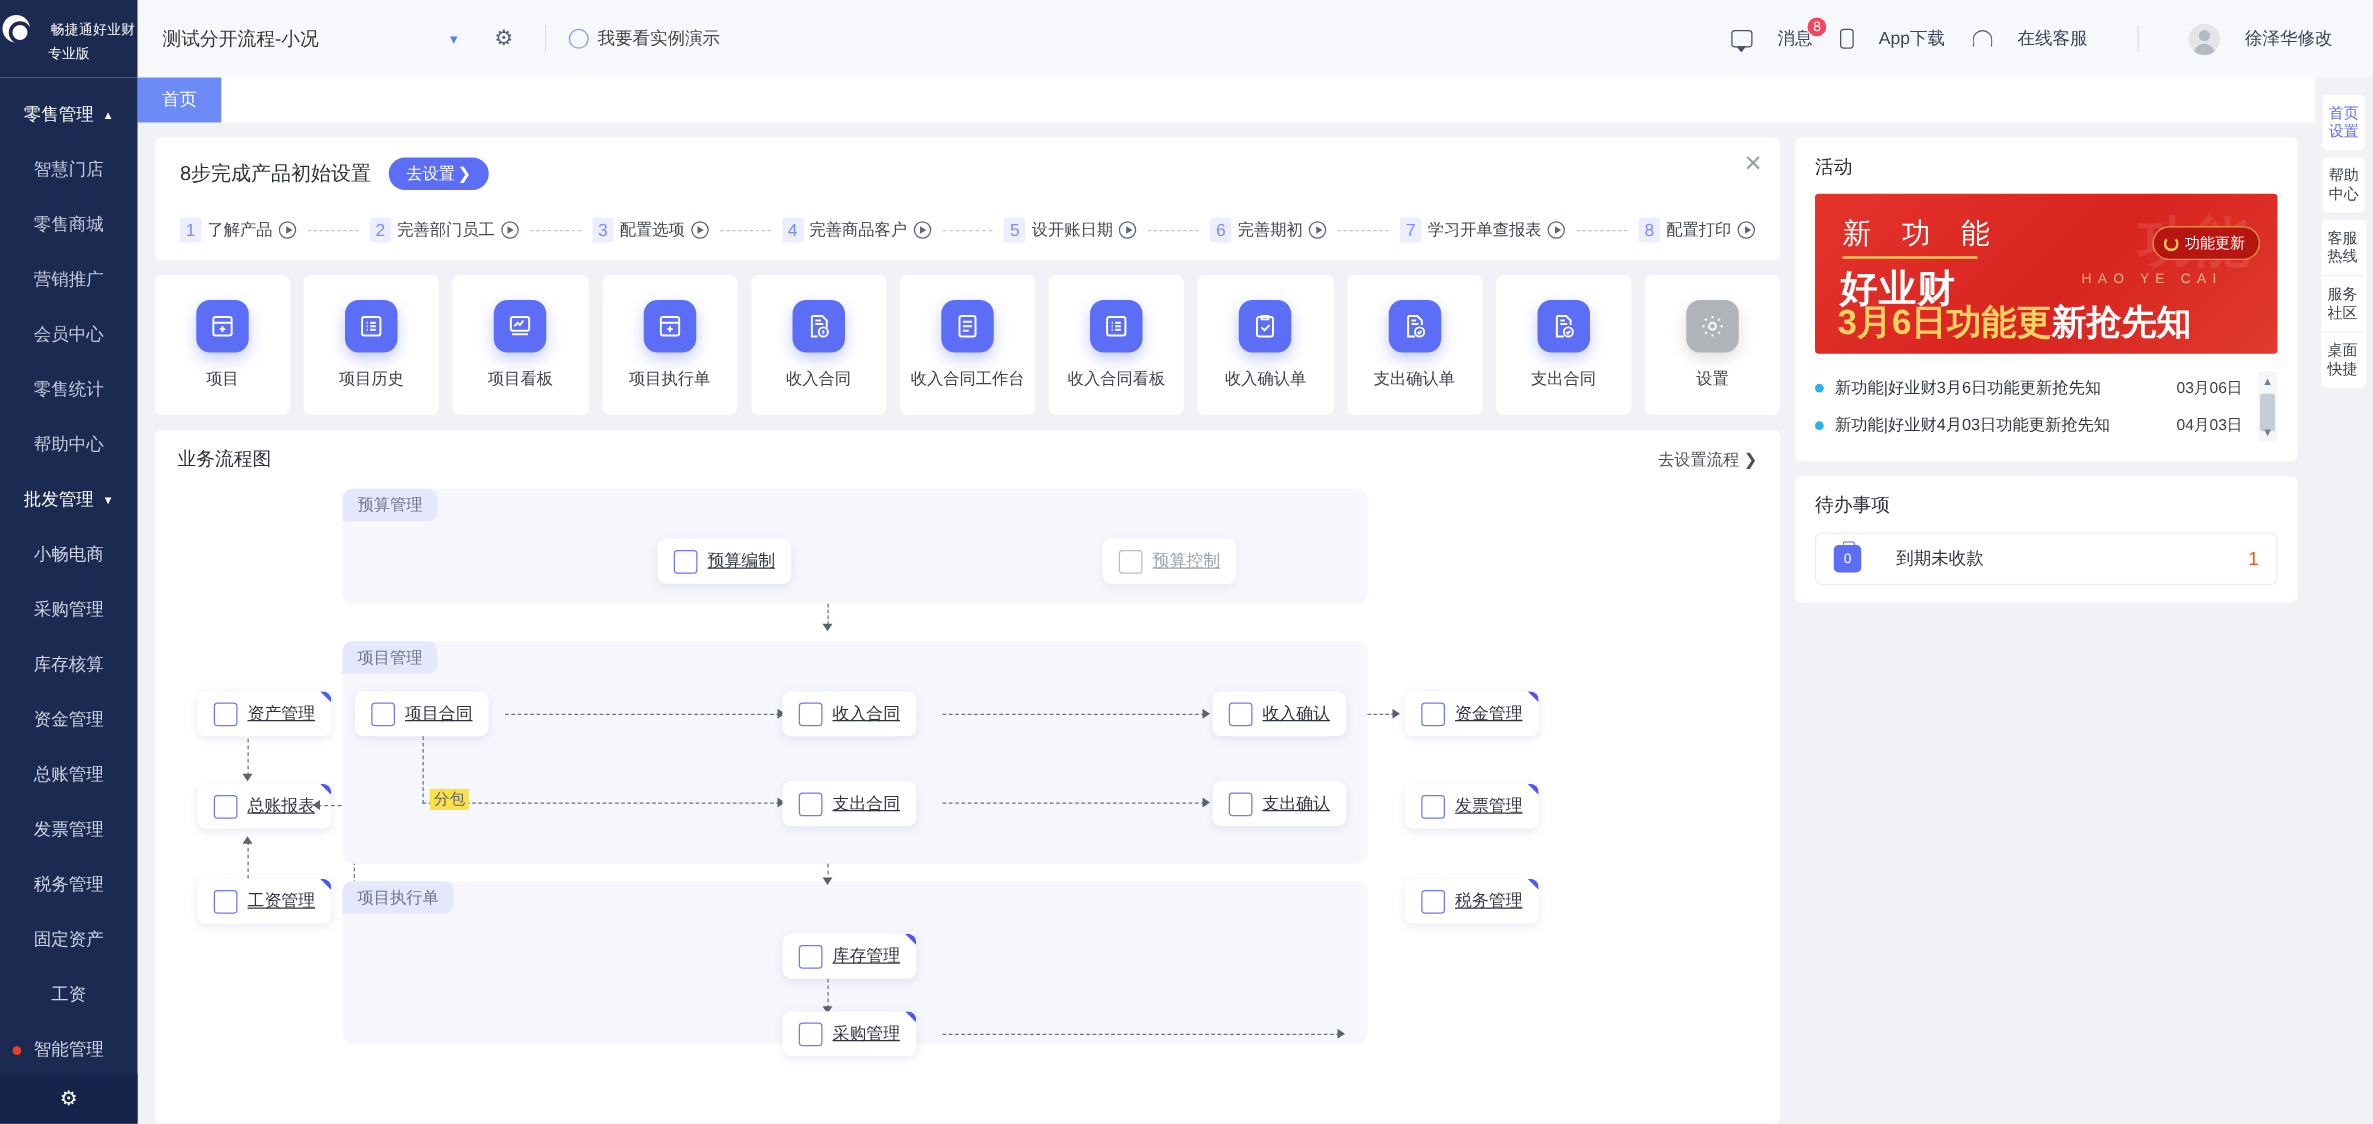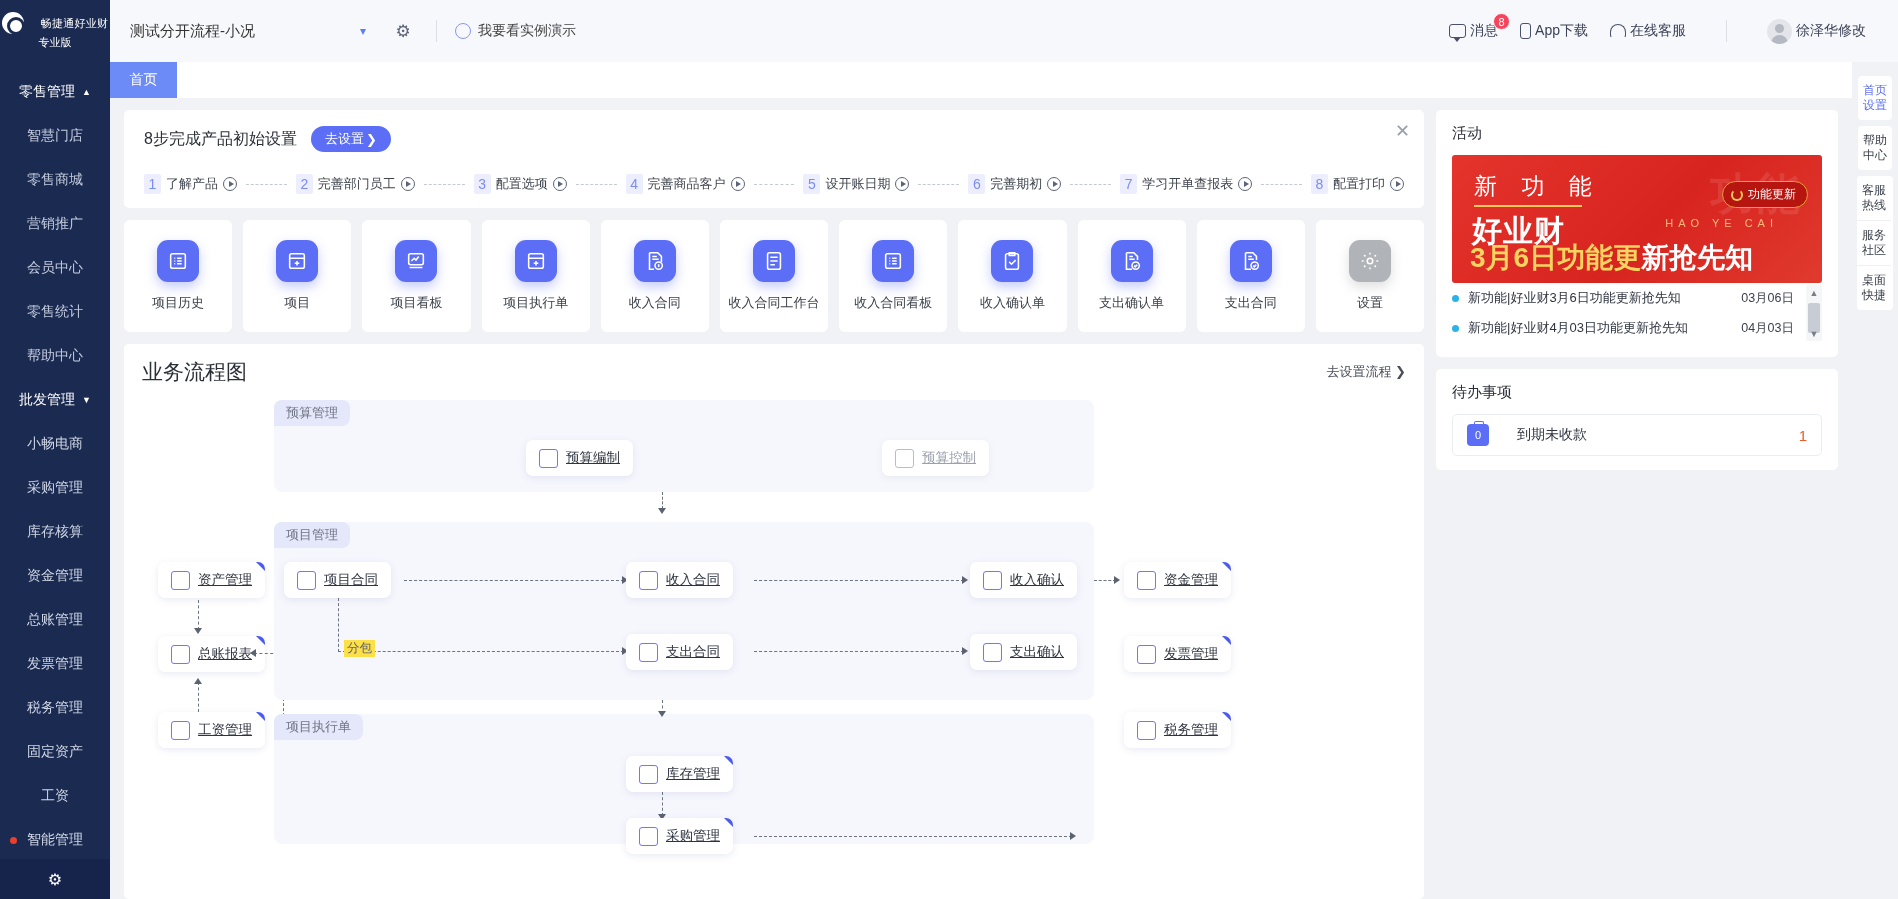--- a/index.html
+++ b/index.html
@@ -40,21 +40,21 @@
   .chev-down { color: #5c7cfa; font-size: 12px; }
   .gear-btn {
     width: 30px; height: 30px; margin-left: 16px; display: flex; align-items: center; justify-content: center;
     color: #5b6478; cursor: pointer; font-size: 17px;
   }
   .vdiv { width: 1px; height: 22px; background: #dcdfe6; margin: 0 18px; }
   .demo-link { display: flex; align-items: center; gap: 7px; font-size: 14px; color: #444; cursor: pointer; }
   .demo-icon { width: 16px; height: 16px; border: 1.5px solid #8a95f5; border-radius: 50%; }
 
   .topbar-right { margin-left: auto; display: flex; align-items: center; gap: 22px; padding-right: 18px; }
-  .tb-item { display: flex; align-items: center; gap: 4px; font-size: 14px; color: #3c4257; cursor: pointer; position: relative; }
+  .tb-item { display: flex; align-items: center; gap: 20px; font-size: 14px; color: #3c4257; cursor: pointer; position: relative; }
   .badge {
     position: absolute; top: -9px; right: -12px; min-width: 17px; height: 17px; padding: 0 4px;
     background: #f5455c; color: #fff; border-radius: 9px; font-size: 11px;
     display: flex; align-items: center; justify-content: center; border: 1.5px solid #f7f8fc;
   }
   .msg-icon { width: 17px; height: 14px; border: 1.6px solid #4a5168; border-radius: 3px; position: relative; }
   .msg-icon::after { content:""; position:absolute; left: 3px; bottom: -5px; border-left: 4px solid transparent; border-right: 4px solid transparent; border-top: 5px solid #4a5168; }
   .phone-icon { width: 11px; height: 16px; border: 1.6px solid #4a5168; border-radius: 3px; }
   .head-icon { width: 16px; height: 14px; border: 1.6px solid #4a5168; border-radius: 8px 8px 3px 3px; border-bottom-color: transparent; }
   .avatar {
@@ -137,21 +137,21 @@
     width: 42px; height: 42px; border-radius: 11px; background: #5b6ef5;
     display: flex; align-items: center; justify-content: center; color: #fff;
     box-shadow: 0 5px 12px rgba(91,110,245,.35);
   }
   .app-ico.grey { background: #b0b3b8; box-shadow: 0 5px 12px rgba(150,150,155,.3); }
   .app-label { font-size: 13px; color: #3a3f49; }
 
   
   .flow { padding: 14px 18px 0 18px; flex: 1; min-height: 0; overflow: hidden; }
   .flow-head { display: flex; align-items: center; justify-content: space-between; }
-  .flow-title { font-size: 21px; color: #2b2f38; }
+  .flow-title { font-size: 15px; color: #2b2f38; }
   .flow-more { font-size: 13px; color: #4a4f5a; cursor: pointer; }
   .flow-canvas { position: relative; margin-top: 14px; height: 430px; }
 
   .zone { position: absolute; background: #f6f7fd; border-radius: 8px; }
   .zone-tag {
     position: absolute; left: 0; top: 0; background: #e5e7fa; color: #6f7585;
     font-size: 13px; padding: 4px 12px; border-radius: 8px 8px 8px 0;
   }
   .node {
     position: absolute; background: #fff; border-radius: 7px; height: 36px; padding: 0 13px;
@@ -200,21 +200,21 @@
     border: 1px solid #e6a23c;
   }
   .bn-pill .ring { width: 12px; height: 12px; border: 2px solid #f3c95b; border-radius: 50%; border-top-color: transparent; }
   .bn-ghost {
     position: absolute; right: 20px; top: 10px; font-size: 44px; font-weight: bold; color: rgba(255,255,255,.10); letter-spacing: 2px;
   }
   .bn-pinyin {
     position: absolute; right: 44px; top: 62px; font-size: 11px; color: rgba(255,230,150,.75); letter-spacing: 5px;
   }
 
-  .news-list { position: relative; padding-right: 28px; }
+  .news-list { margin-top: 12px; position: relative; padding-right: 28px; }
   .news-row { display: flex; align-items: center; padding: 6px 0; font-size: 13px; color: #2f3440; cursor: pointer; }
   .news-dot { width: 7px; height: 7px; border-radius: 50%; background: #2bb3e8; margin-right: 9px; flex: 0 0 7px; }
   .news-txt { flex: 1; white-space: nowrap; overflow: hidden; }
   .news-date { color: #3a3f49; font-size: 12.5px; margin-left: 10px; }
   .vscroll { position: absolute; right: 0; top: 2px; bottom: 2px; width: 16px; background: #f5f6f8; border-radius: 2px; }
   .vs-up, .vs-dn { position: absolute; left: 0; width: 16px; height: 15px; display: flex; align-items: center; justify-content: center; font-size: 9px; color: #777d89; cursor: pointer; }
   .vs-up { top: 0; } .vs-dn { bottom: 0; }
   .vs-thumb { position: absolute; left: 2px; top: 18px; width: 12px; height: 30px; background: #c8ccd4; border-radius: 2px; cursor: pointer; }
 
   .todo-row {
@@ -431,33 +431,33 @@
                 <span class="play"></span>
               </div>
             </div>
           </div>
 
           <div class="apps">
             <div class="app-tile">
               <div class="app-ico">
                 <svg width="22" height="22" viewBox="0 0 24 24" fill="none" stroke="#fff" stroke-width="1.7">
                     <rect x="4" y="4" width="16" height="16" rx="2"></rect>
+                    <path d="M4 9h16M12 12v5M9.5 14.5h5"></path>
+                  </svg>
+              </div>
+              <span class="app-label">项目</span>
+            </div>
+            <div class="app-tile">
+              <div class="app-ico">
+                <svg width="22" height="22" viewBox="0 0 24 24" fill="none" stroke="#fff" stroke-width="1.7">
+                    <rect x="4" y="4" width="16" height="16" rx="2"></rect>
                     <path d="M8 9h1M11 9h5M8 12h1M11 12h5M8 15h1M11 15h5"></path>
                   </svg>
               </div>
               <span class="app-label">项目历史</span>
-            </div>
-            <div class="app-tile">
-              <div class="app-ico">
-                <svg width="22" height="22" viewBox="0 0 24 24" fill="none" stroke="#fff" stroke-width="1.7">
-                    <rect x="4" y="4" width="16" height="16" rx="2"></rect>
-                    <path d="M4 9h16M12 12v5M9.5 14.5h5"></path>
-                  </svg>
-              </div>
-              <span class="app-label">项目</span>
             </div>
             <div class="app-tile">
               <div class="app-ico">
                 <svg width="22" height="22" viewBox="0 0 24 24" fill="none" stroke="#fff" stroke-width="1.7">
                     <rect x="4" y="4" width="16" height="12" rx="2"></rect>
                     <path d="M7 12l3-3 2 2 3-4M5 19h14"></path>
                   </svg>
               </div>
               <span class="app-label">项目看板</span>
             </div>

